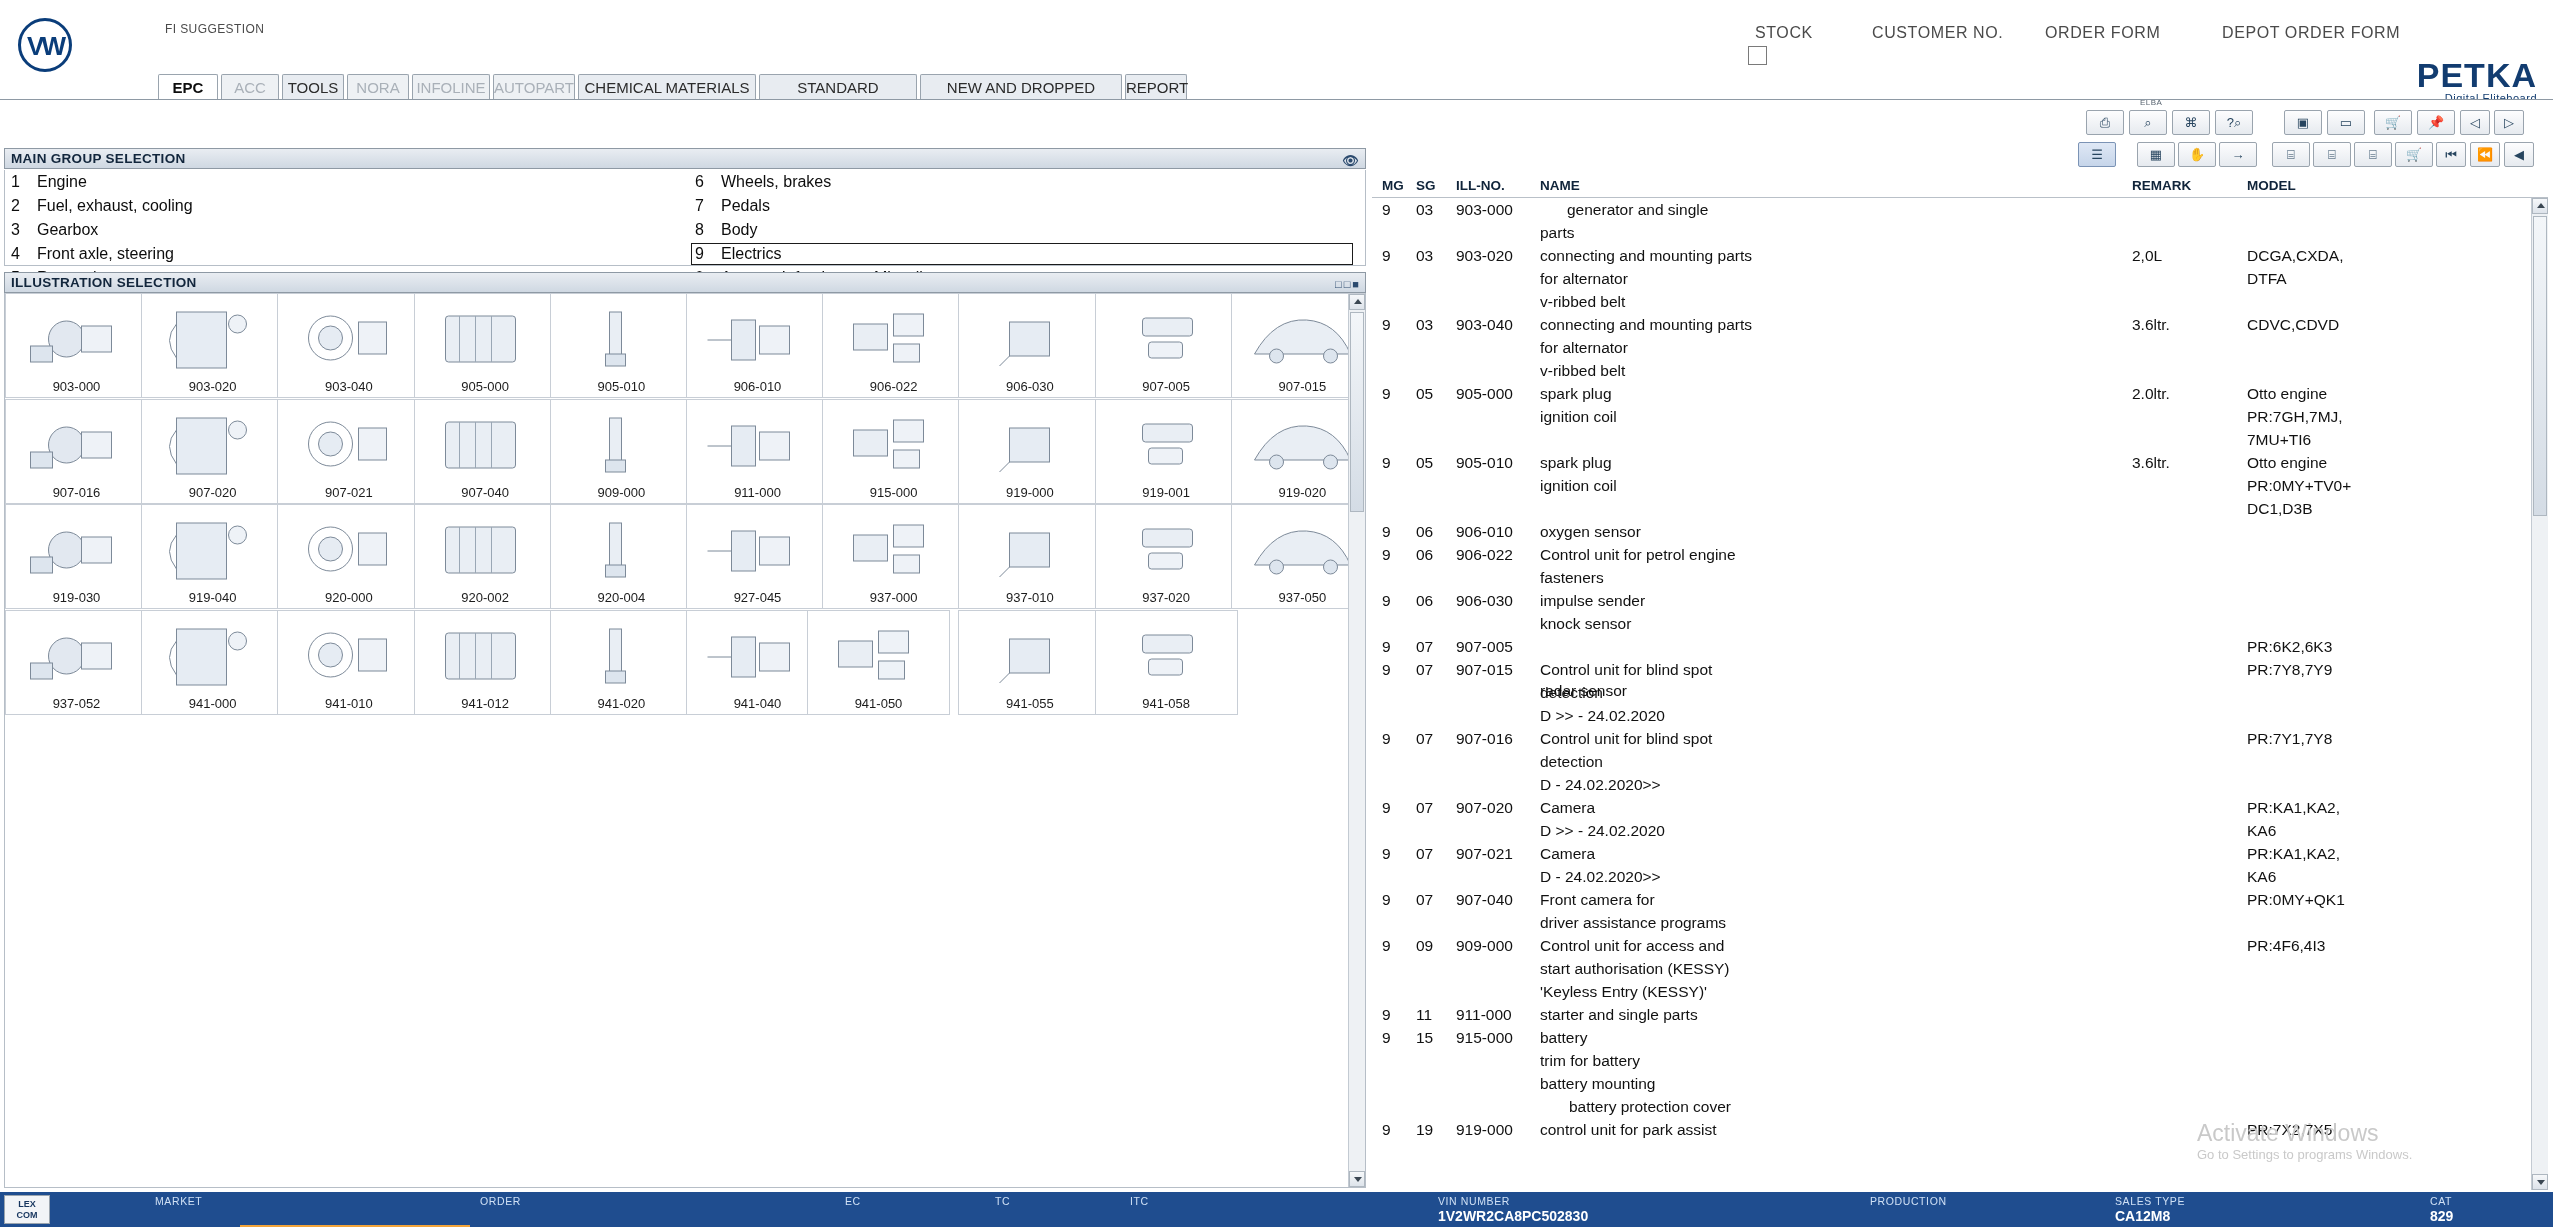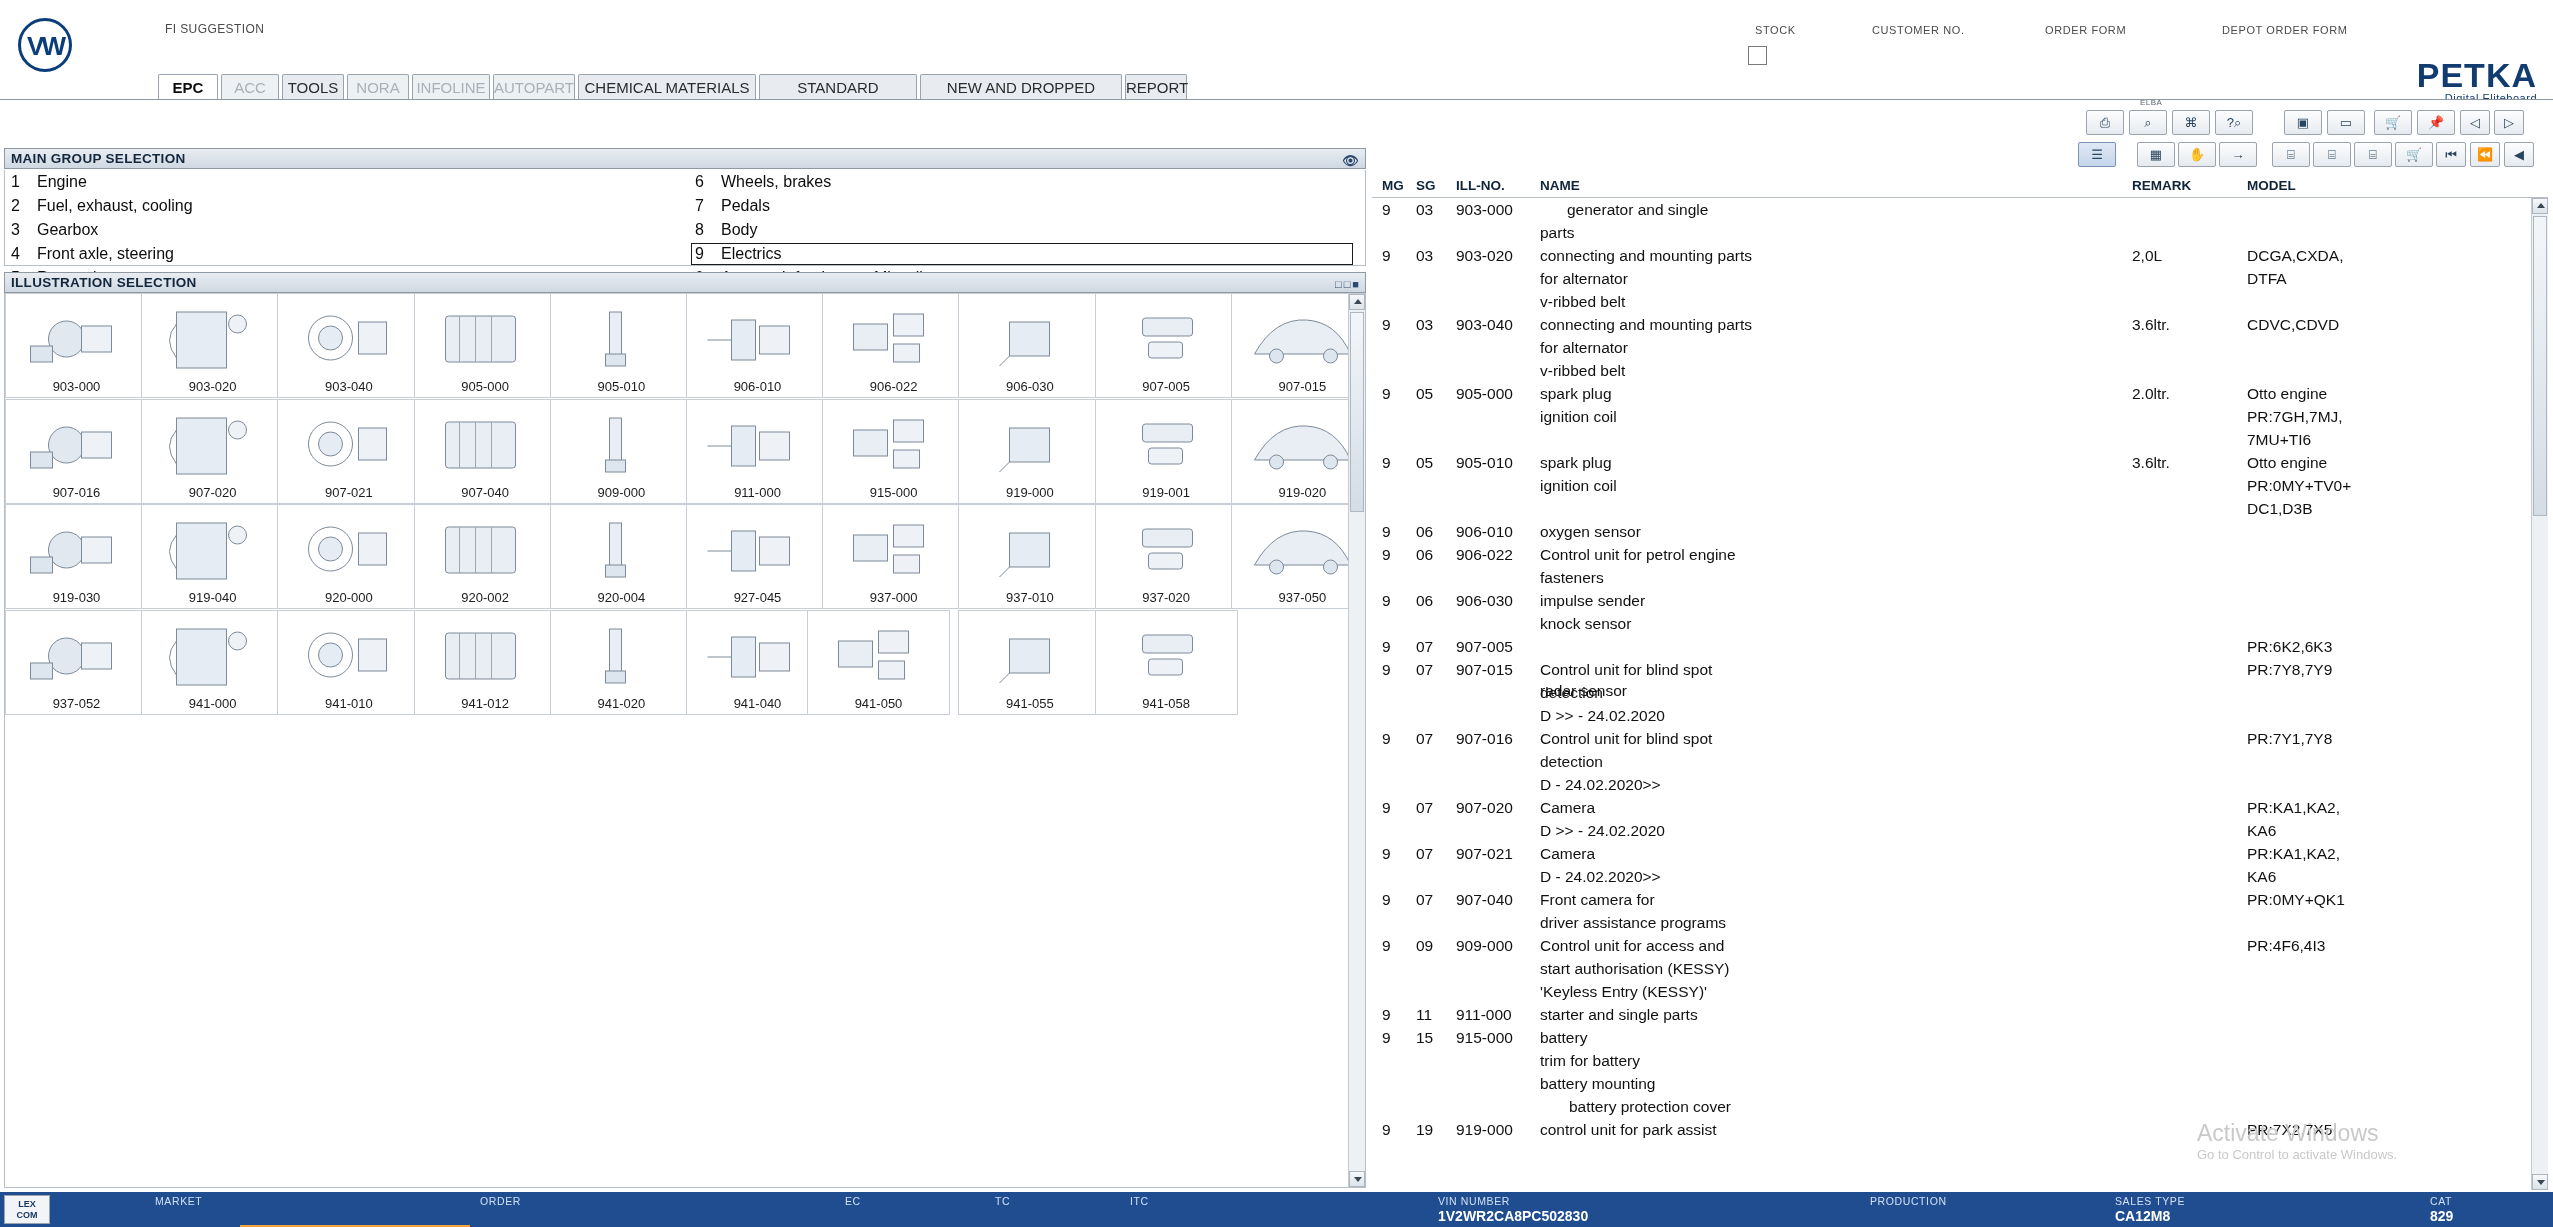--- a/index.html
+++ b/index.html
@@ -11,21 +11,21 @@
     color:#0d0d0d;
     overflow:hidden;
     position:relative;
   }
   
   #topbar{position:absolute;left:0;top:0;width:2553px;height:70px;background:#ffffff;}
   .vw-logo{position:absolute;left:18px;top:18px;width:54px;height:54px;border-radius:50%;
     border:3px solid #0a3d7a;box-sizing:border-box;color:#0a3d7a;font-weight:bold;
     font-size:26px;text-align:center;line-height:50px;letter-spacing:-3px;}
   .fi-sugg{position:absolute;left:165px;top:22px;font-size:12px;color:#4a4a4a;letter-spacing:.4px;}
-  .top-lbl{position:absolute;top:24px;font-size:11px;color:#4a4a4a;letter-spacing:.6px;}
+  .top-lbl{position:absolute;top:24px;font-size:16px;color:#4a4a4a;letter-spacing:.6px;}
   #lbl-stock{left:1755px;}
   #lbl-cust{left:1872px;}
   #lbl-order{left:2045px;}
   #lbl-depot{left:2222px;}
   #stock-check{position:absolute;left:1748px;top:46px;width:17px;height:17px;border:1px solid #7a7a7a;background:#fff;}
   .petka{position:absolute;right:16px;top:18px;text-align:right;margin-top:40px;}
   .petka .p1{font-size:34px;font-weight:bold;color:#123c70;letter-spacing:1px;line-height:34px;}
   .petka .p2{font-size:11px;color:#123c70;letter-spacing:.5px;}
   
   #tabrow{position:absolute;left:0;top:74px;width:2553px;height:26px;}
@@ -730,21 +730,21 @@
     </div>
   <div id="listscroll">
     <div class="sc-arrow sc-up" style="top:0;"></div>
     <div class="sc-thumb" style="top:18px;height:300px;"></div>
     <div class="sc-arrow sc-dn" style="bottom:0;"></div>
   </div>
 </div>
 
 <div id="watermark">
   <div class="w1">Activate Windows</div>
-  <div class="w2">Go to Control to activate Windows.</div>
+  <div class="w2">Go to Settings to programs Windows.</div>
 </div>
 
 <div id="statusbar">
     <div class="sb-lbl" style="left: 155px;">MARKET</div>
     <div class="sb-lbl" style="left: 480px;">ORDER</div>
     <div class="sb-lbl" style="left: 845px;">EC</div>
     <div class="sb-lbl" style="left: 995px;">TC</div>
     <div class="sb-lbl" style="left: 1130px;">ITC</div>
     <div class="sb-lbl" style="left: 1438px;">VIN NUMBER</div>
     <div class="sb-val" style="left: 1438px;">1V2WR2CA8PC502830</div>

